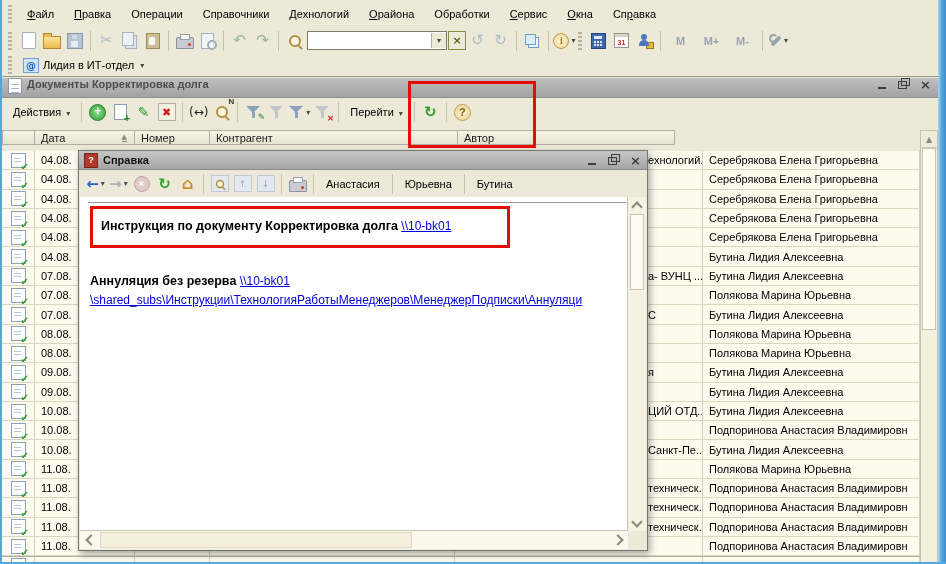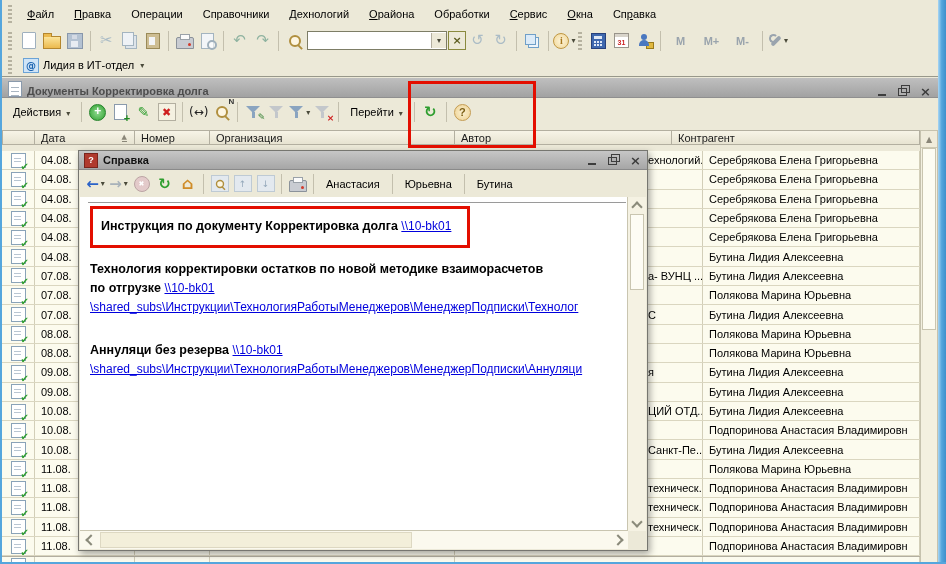--- a/index.html
+++ b/index.html
@@ -66,21 +66,21 @@
   .i-wrench::before{content:"";position:absolute;left:1px;top:5px;width:12px;height:4px;background:#9aa4ae;border-radius:2px;transform:rotate(-45deg)}
   .i-wrench::after{content:"";position:absolute;left:0;top:0;width:5px;height:5px;border:2px solid #9aa4ae;border-radius:50%;border-right-color:transparent}
 
   
   .qbtn{display:flex;align-items:center;gap:4px;padding:2px 6px}
   .i-at{width:14px;height:13px;background:#cfe4f7;border:1px solid #6ba3d6;color:#1c64b0;font-weight:bold;font-size:10px;display:flex;align-items:center;justify-content:center}
 
   
   .mdi{position:absolute;left:2px;top:78px;width:936px;height:486px;background:#ece9d8;z-index:1}
   .mdi-title{height:19px;background:linear-gradient(#bfbfbf,#a2a2a2);border-bottom:1px solid #8f8f8f;
-             display:flex;align-items:flex-end;gap:5px;padding:0 6px;font-weight:bold;color:#4d4d4d}
+             display:flex;align-items:flex-start;gap:5px;padding:0 6px;font-weight:bold;color:#4d4d4d}
   .i-doc{width:12px;height:14px;background:#fff;border:1px solid #8a9aac;
          background-image:repeating-linear-gradient(to bottom,transparent 0 3px,#aab6c2 3px 4px);background-size:8px 100%;background-position:2px 2px;background-repeat:no-repeat}
   .winctl{margin-left:auto;display:flex;align-items:center;gap:9px;font-weight:bold;color:#3d3d3d}
   .wc{width:13px;height:12px;display:flex;align-items:center;justify-content:center}
   .wc-min::before{content:"";width:8px;height:2px;background:#3d3d3d;margin-top:7px}
   .wc-rest{position:relative}
   .wc-rest::before{content:"";position:absolute;left:1px;bottom:1px;width:7px;height:6px;border:1px solid #3d3d3d;background:#b0b0b0}
   .wc-rest::after{content:"";position:absolute;left:4px;top:0;width:7px;height:6px;border:1px solid #3d3d3d}
   .wc-close{font-size:13px}
   .mdi-toolbar{height:28px;display:flex;align-items:center;padding-left:4px}
@@ -134,21 +134,21 @@
   .h-fwd{color:#a8b2ba;font-weight:bold;font-size:15px}
   .h-stop{width:14px;height:14px;border-radius:50%;background:#e3caca;border:1px solid #bba4a4;color:#fff;font-size:7px;display:flex;align-items:center;justify-content:center}
   .h-home{color:#cf8c28;font-size:16px;font-weight:bold}
   .h-sq{width:16px;height:15px;background:#e3e9ef;border:1px solid #becad4;color:#94a8ba;font-size:9px;display:flex;align-items:center;justify-content:center}
   .h-tab{padding:4px 8px;flex:none}
   .help-content{position:absolute;left:1px;right:19px;top:46px;bottom:19px;background:#fff;overflow:hidden;
                 padding:5px 0 0 8px;box-sizing:border-box}
   .h1{font-size:20px;font-weight:bold;color:#1b2d9b;margin:2px 0 3px 0}
   .hrule{border:none;border-top:1px solid #9a9a9a;margin:0 2px 3px 0}
   .sec{font-size:12.5px;line-height:19px;font-weight:bold;color:#000;margin:12px 2px 0 2px;white-space:nowrap;overflow:hidden}
-  .redbox{border:3px solid #e30e00;margin:3px 0 0 2px;width:380px;padding:8px 6px 9px 8px;box-sizing:border-box}
+  .redbox{border:3px solid #e30e00;margin:3px 0 0 2px;width:420px;padding:8px 6px 9px 8px;box-sizing:border-box}
   .redbox .sec{margin:0}
   .lnk{color:#0000dd;text-decoration:underline;font-weight:normal;font-size:12px}
   .pathline{display:block;font-weight:normal}
   .help-vscroll{position:absolute;top:46px;right:1px;width:18px;bottom:19px;background:#f5f2e3;border-left:1px solid #c9c5b0}
   .chev{width:100%;height:16px;display:flex;align-items:center;justify-content:center}
   .chev::before{content:"";width:6px;height:6px;border-left:2px solid #8a8a7a;border-top:2px solid #8a8a7a}
   .chev.up::before{transform:rotate(45deg);margin-top:3px}
   .chev.down::before{transform:rotate(225deg);margin-bottom:3px}
   .chev.left::before{transform:rotate(-45deg);margin-left:3px}
   .chev.right::before{transform:rotate(135deg);margin-right:3px}
@@ -343,28 +343,25 @@
 
     <div class="thead">
       <span class="th w-ic"></span>
       <span class="th w-date">
           <span>Дата</span>
           <span class="sort g">▲</span>
         </span>
       <span class="th w-num">
           <span>Номер</span>
         </span>
-      <span class="th w-org">
-          <span>Организация</span>
+      <span class="th w-ctr">
+          <span>Контрагент</span>
         </span>
       <span class="th w-auth">
           <span>Автор</span>
-        </span>
-      <span class="th w-ctr">
-          <span>Контрагент</span>
         </span>
     </div>
 
     <div class="tbody">
         <div class="trow">
       <span class="cell w-ic">
             <span class="rowicon"></span>
           </span>
       <span class="cell w-date c-date">04.08.</span>
       <span class="cell w-num"></span>
@@ -642,28 +639,22 @@
       <span class="h-tab">Бутина</span>
     </div>
     <div class="help-content">
       <hr class="hrule">
       <div class="redbox">
         <div class="sec">
           <span>Инструкция по документу Корректировка долга</span>
           <a class="lnk">\\10-bk01</a>
         </div>
       </div>
-      <div class="sec">
-        <span>Технология корректировки остатков по новой методике взаиморасчетов</span><br>
-        <span>по отгрузке</span>
-        <a class="lnk">\\10-bk01</a>
-        <a class="lnk pathline">\shared_subs\Инструкции\ТехнологияРаботыМенеджеров\МенеджерПодписки\Технолог</a>
-      </div>
       <div class="sec" style="margin-top:24px">
-        <span>Аннуляци без резерва</span>
+        <span>Аннуляция без резерва</span>
         <a class="lnk">\\10-bk01</a>
         <a class="lnk pathline">\shared_subs\Инструкции\ТехнологияРаботыМенеджеров\МенеджерПодписки\Аннуляци</a>
       </div>
     </div>
     <div class="help-vscroll">
       <div class="chev up"></div>
       <div class="hv-thumb"></div>
       <div class="hv-bottom">
           <div class="chev down"></div>
         </div>

